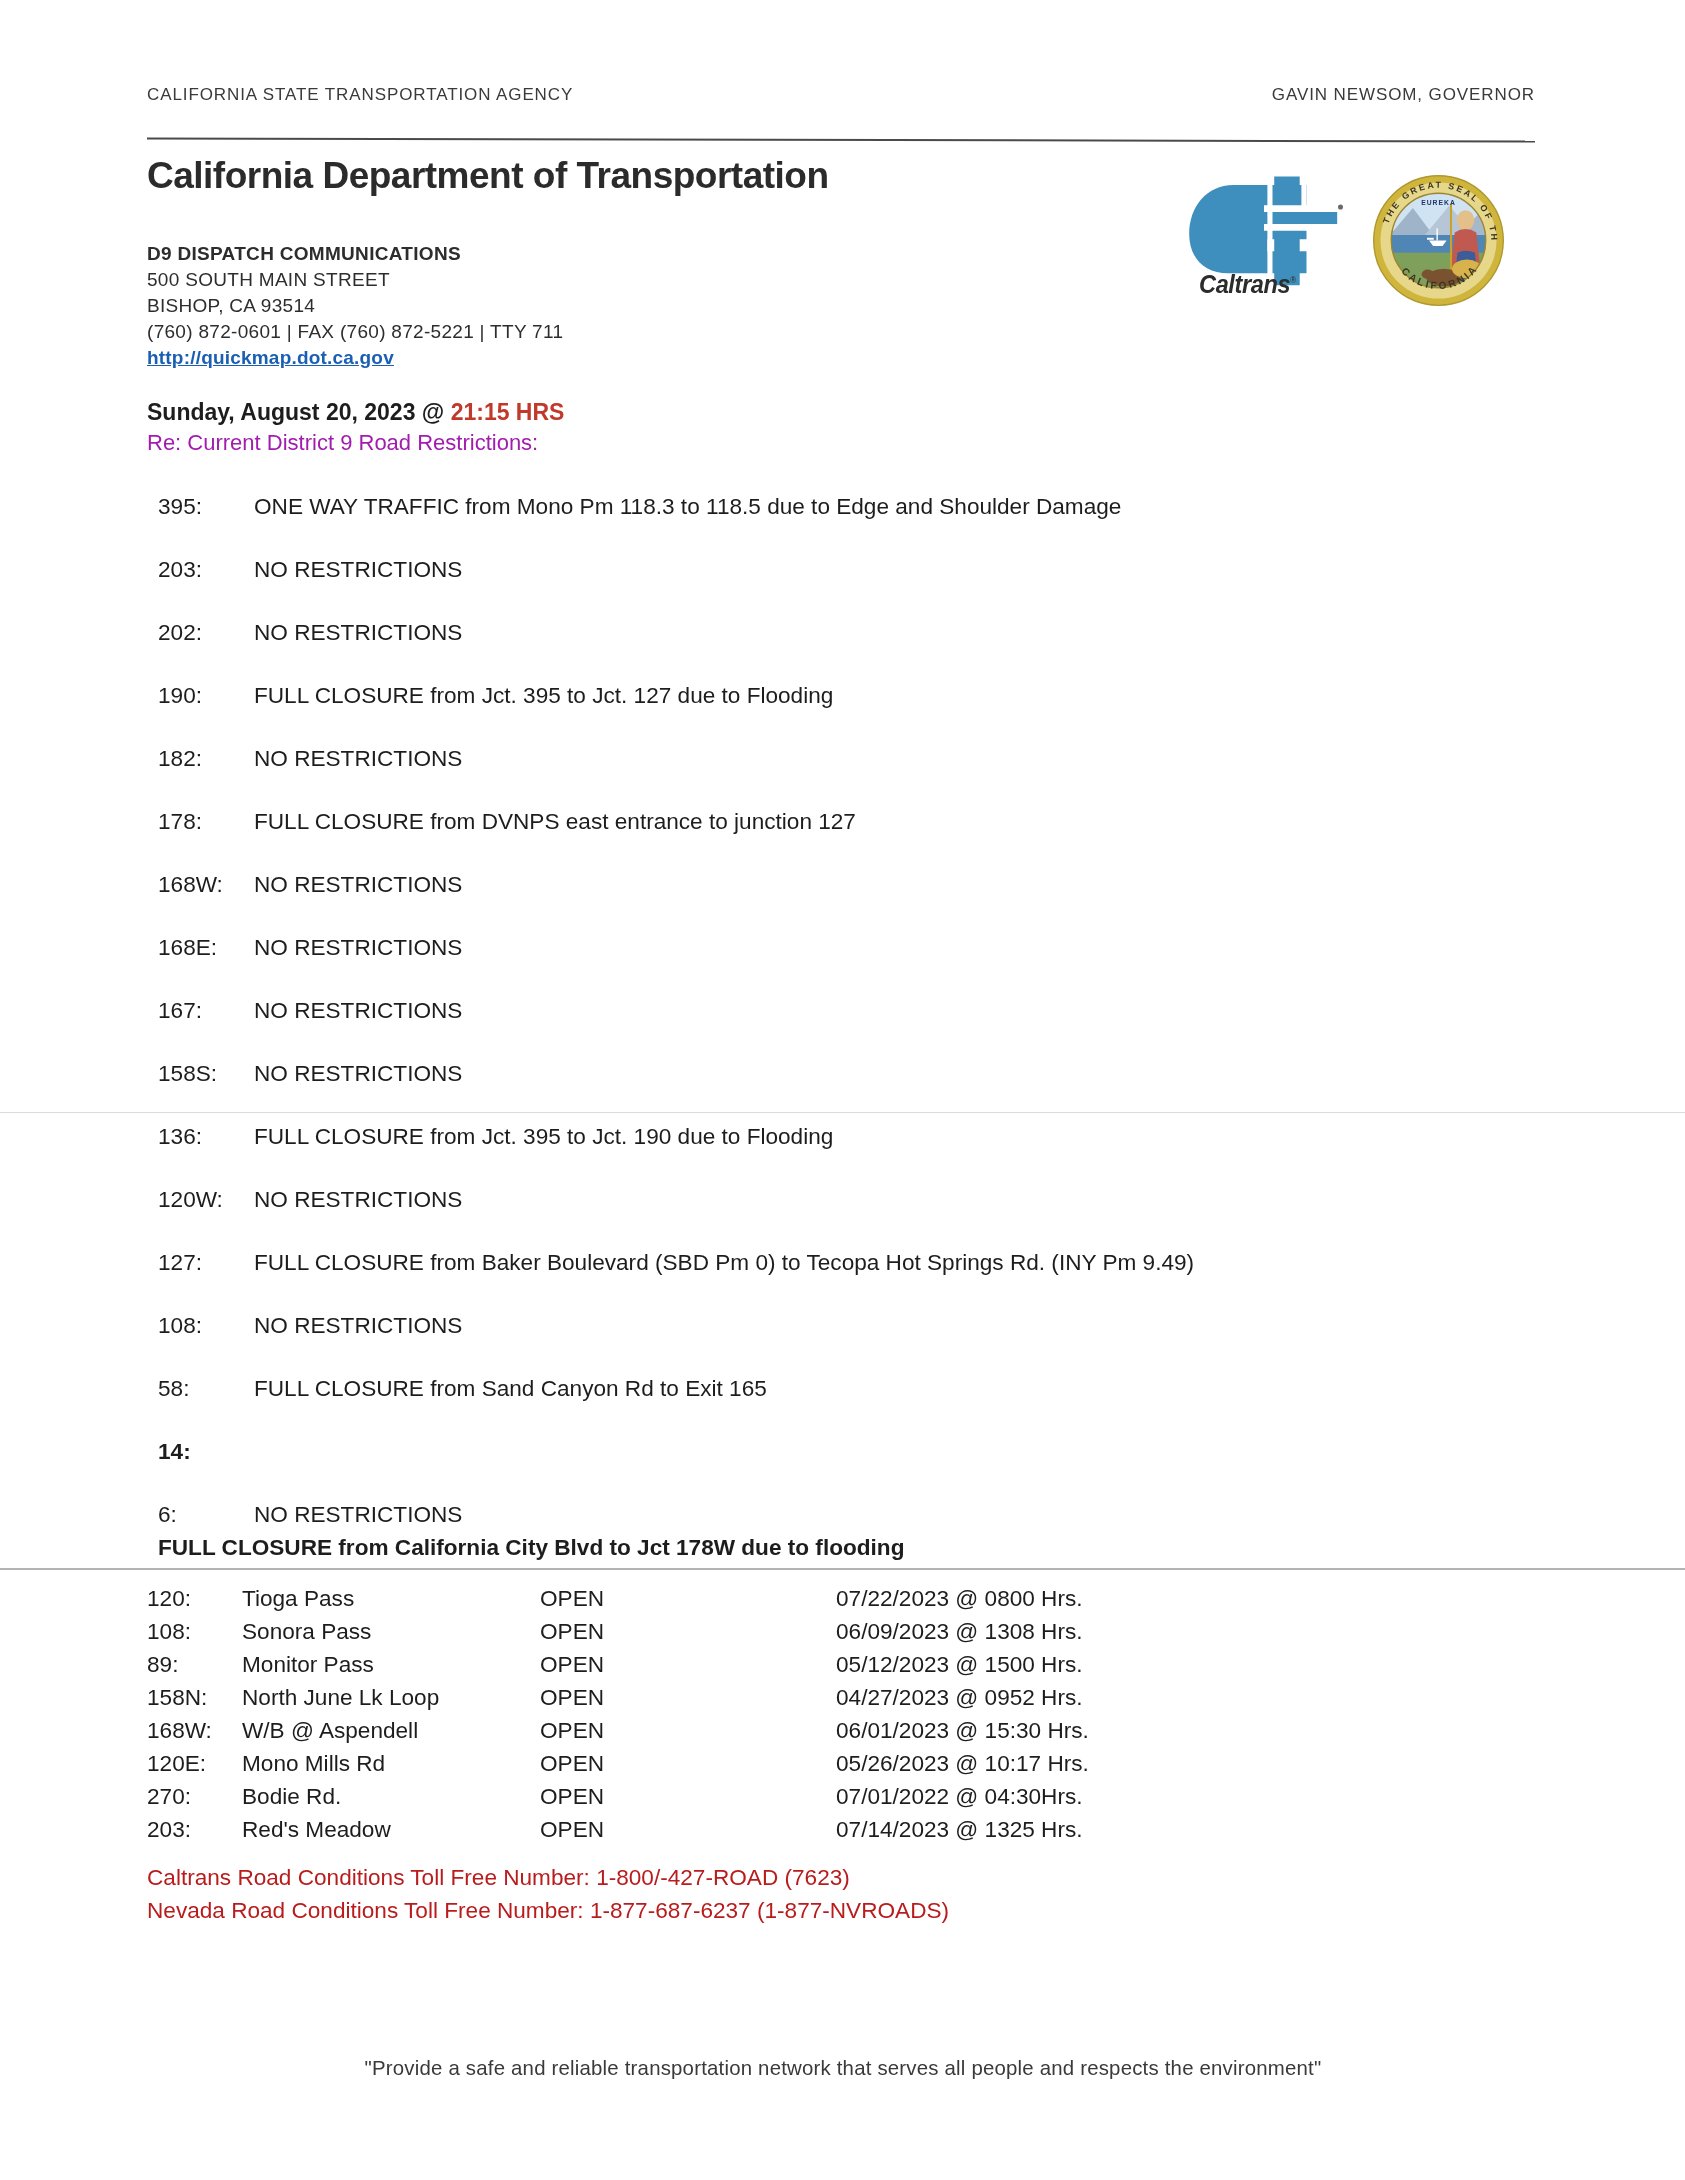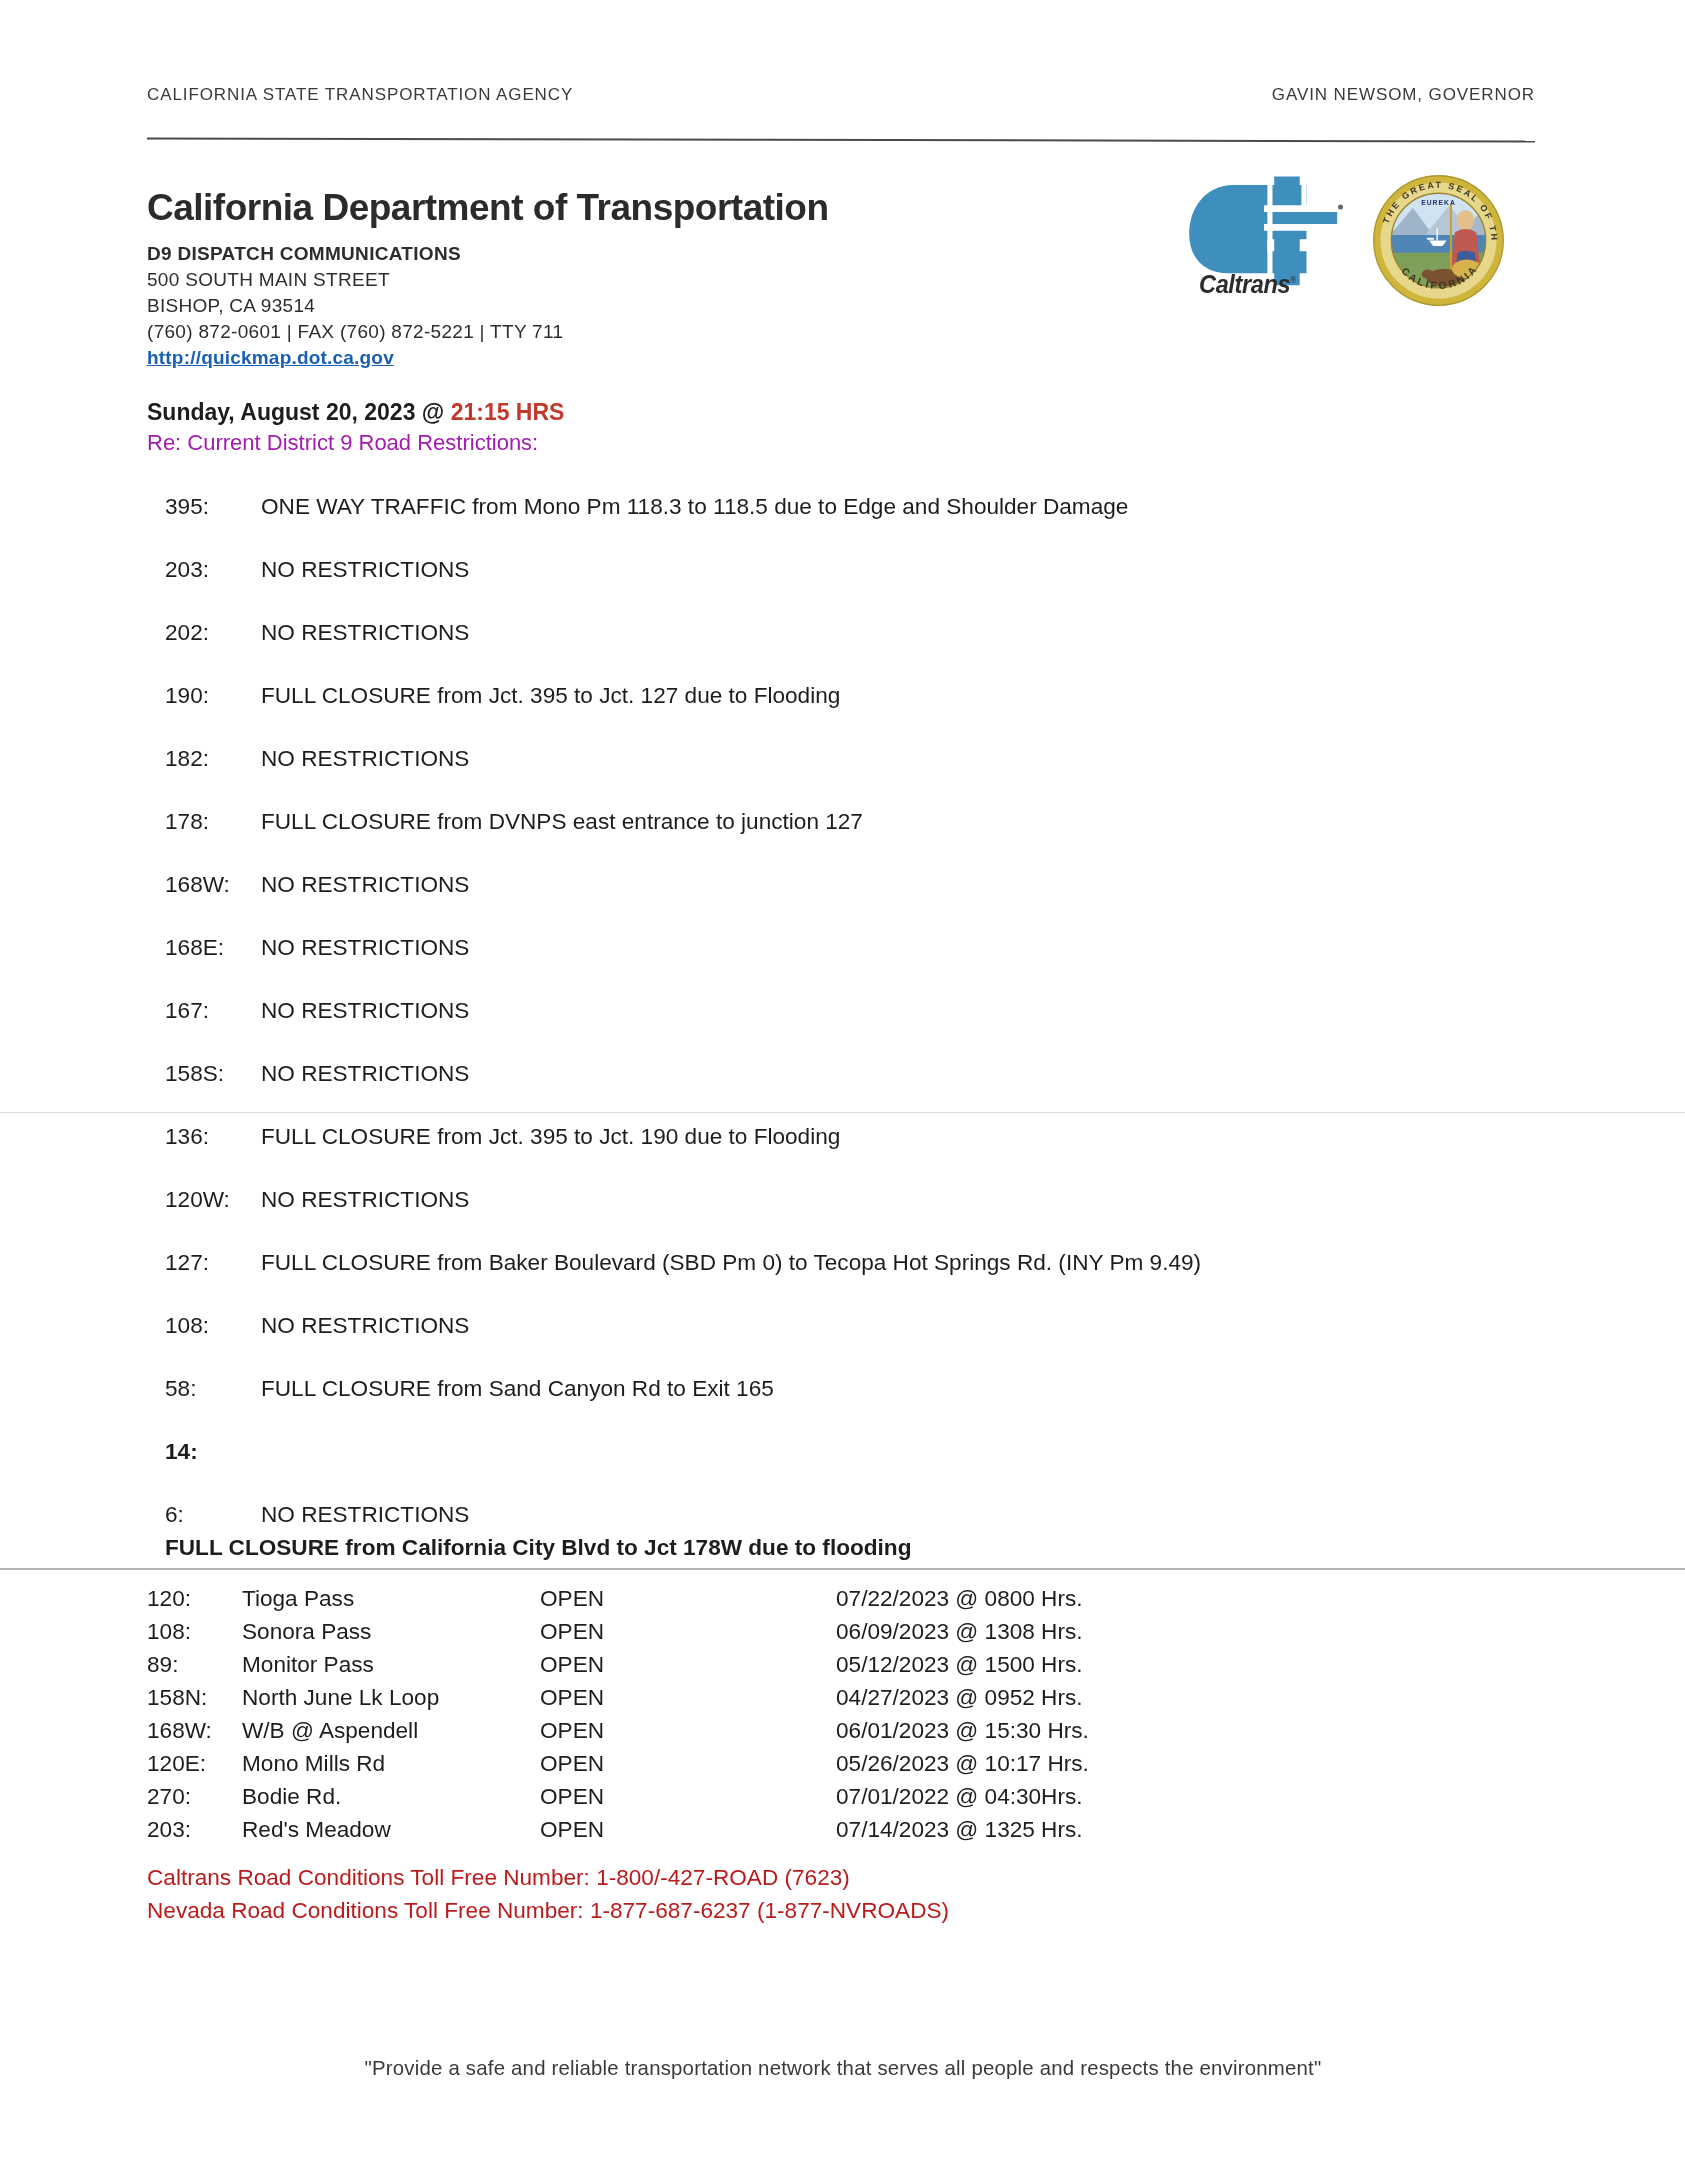--- a/index.html
+++ b/index.html
@@ -51,21 +51,20 @@
 
   .dept-title {
     position: absolute;
     left: 147px;
     top: 155px;
     font-size: 37px;
     font-weight: 700;
     letter-spacing: -0.5px;
     color: #2b2b2b;
     white-space: nowrap;
-    margin-top: 32px;
   }
 
   
   .addr-block {
     position: absolute;
     left: 147px;
     top: 241px;
     font-size: 19px;
     line-height: 26px;
     color: #2d2d2d;
@@ -139,21 +138,21 @@
     left: 147px;
     top: 430px;
     font-size: 22px;
     color: #a21caf;
     white-space: nowrap;
   }
 
   
   .restrictions {
     position: absolute;
-    left: 165px;
+    left: 158px;
     top: 494px;
     width: 1397px;
   }
   .restriction-row {
     display: flex;
     align-items: baseline;
     height: 63px;
     font-size: 22.6px;
     color: #1d1d1d;
     white-space: nowrap;

